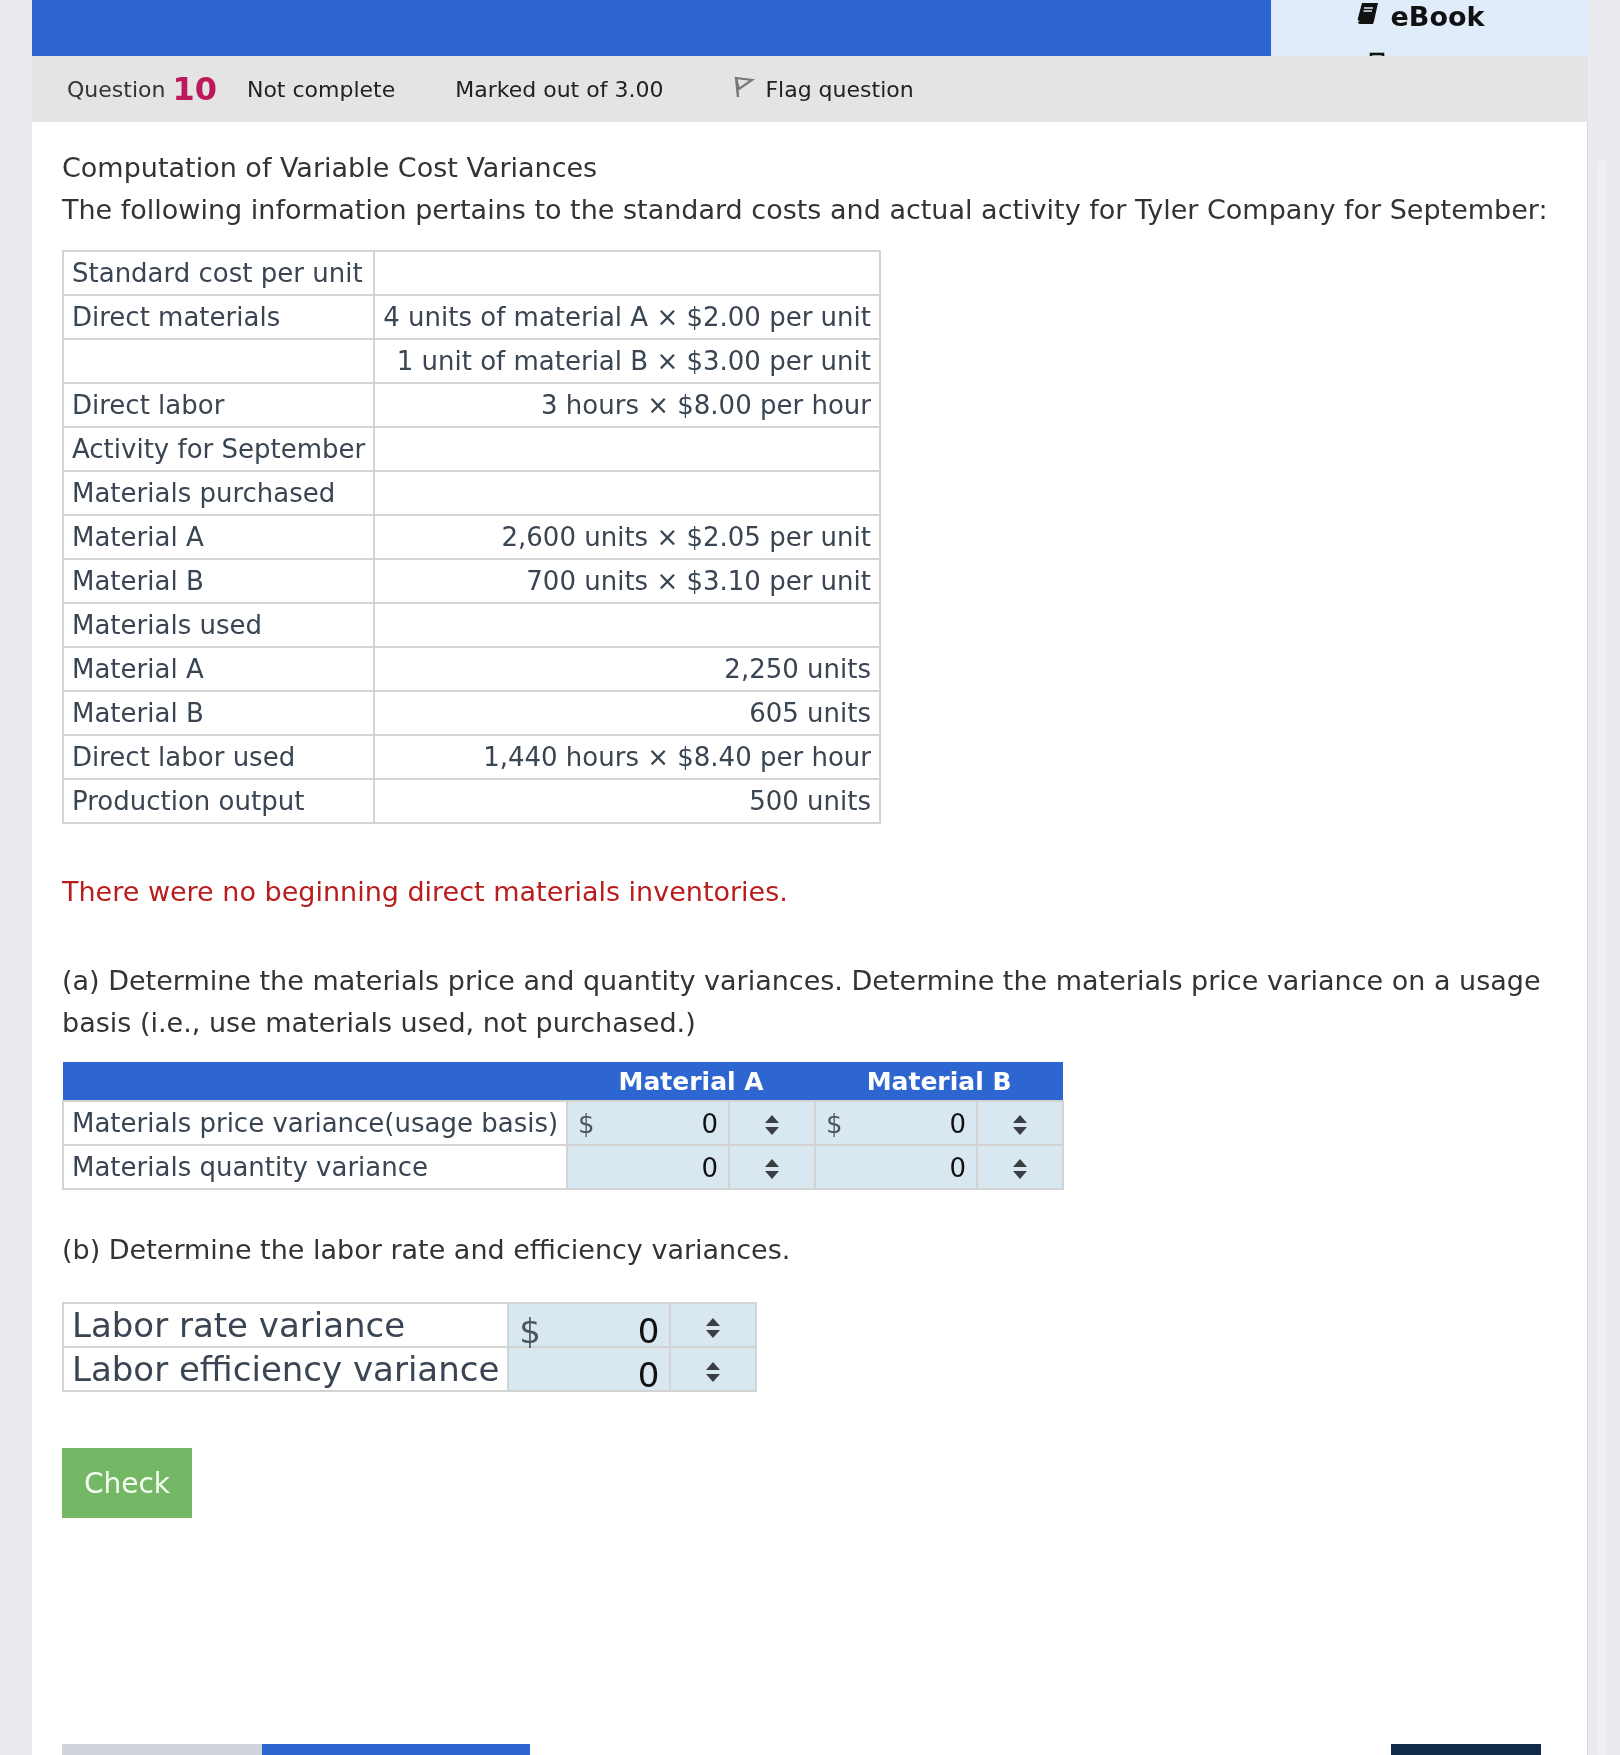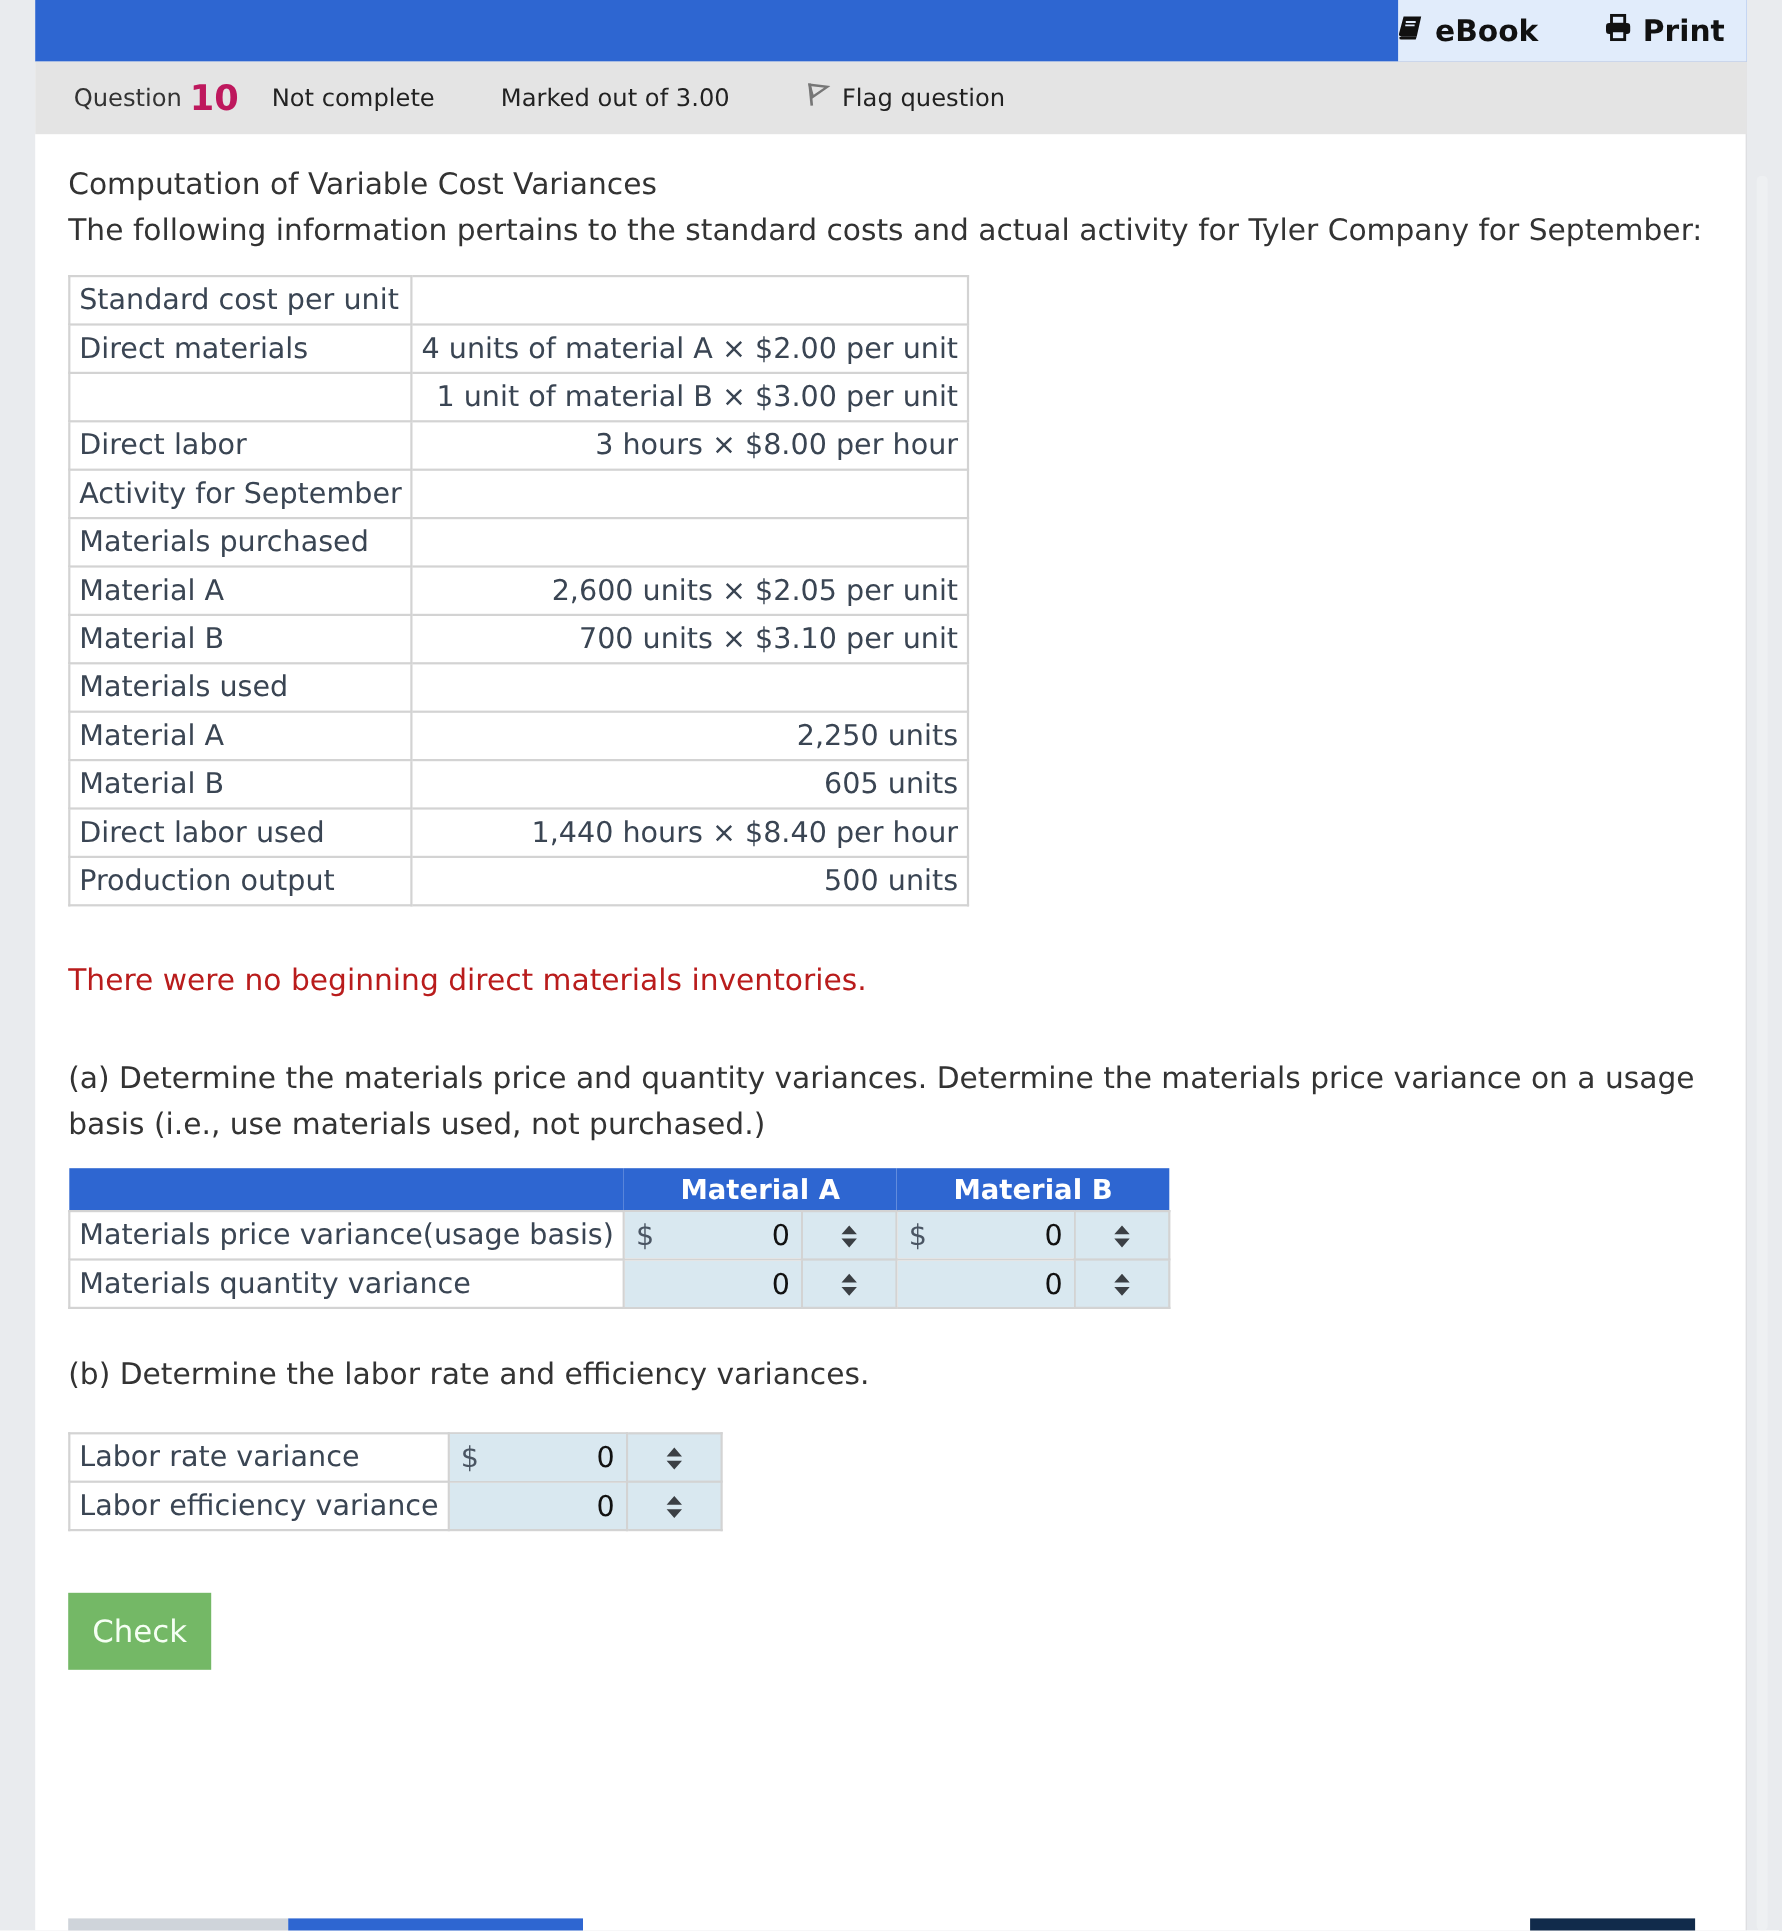--- a/index.html
+++ b/index.html
@@ -19,22 +19,22 @@
     position: absolute; left: 1597px; top: 160px; width: 10px; height: 1595px;
     background: #eef0f2; border-radius: 4px;
   }
   .topbar {
     position: absolute; left: 0; top: 0; width: 1556px; height: 56px;
     background: #2e66d1;
   }
   .topbar-tools {
     position: absolute; right: 0; top: 0; width: 317px; height: 56px;
     background: #e1ecfb;
-    display: flex; align-items: center; justify-content: flex-end;
-    gap: 59px; padding-right: 20px;
+    display: flex; align-items: center; justify-content: flex-start;
+    gap: 20px; padding-right: 20px; flex-direction: column;
   }
   .tool {
     display: flex; align-items: center; gap: 10px;
     font-weight: bold; font-size: 27px; color: #111111;
     cursor: pointer;
   }
   .tool svg { width: 26px; height: 26px; }
   .qbar {
     position: absolute; left: 0; top: 56px; width: 1556px; height: 66px;
     background: #e4e4e4;
@@ -78,21 +78,21 @@
   }
   table.var td.lbl { width: 462px; color: #3a4553; }
   td.inp { background: #d9e8f0; color: #111; width: 162px; position: relative; }
   td.inp .cur { position: absolute; left: 10px; top: 7px; color: #4a5563; }
   td.inp .num { position: absolute; right: 10px; top: 7px; color: #111; }
   td.spin { background: #d9e8f0; width: 86px; text-align: center; cursor: pointer; }
   td.spin svg { width: 16px; height: 24px; vertical-align: middle; }
   .qb { position: absolute; left: 0; top: 1112px; font-size: 27px; color: #333; white-space: nowrap; }
   table.lab {
     position: absolute; left: 0; top: 1180px;
-    border-collapse: collapse; font-size: 26px;
+    border-collapse: collapse; font-size: 34px;
   }
   table.lab td { border: 2px solid #d3d3d3; height: 44px; padding: 0 8px; white-space: nowrap; }
   table.lab td.lbl { width: 318px; color: #3a4553; }
   .btn {
     position: absolute; display: flex; align-items: center; justify-content: center;
     font-size: 28px; cursor: pointer; gap: 12px;
   }
   .btn-check { left: 0; top: 1326px; width: 130px; height: 70px; background: #74b866; color: #f5fff3; text-align: right; }
   .btn-prev { left: 0; top: 1622px; width: 200px; height: 70px; background: #cfd4da; color: #222; }
   .btn-save { left: 200px; top: 1622px; width: 268px; height: 70px; background: #2e66d1; color: #fff; }

